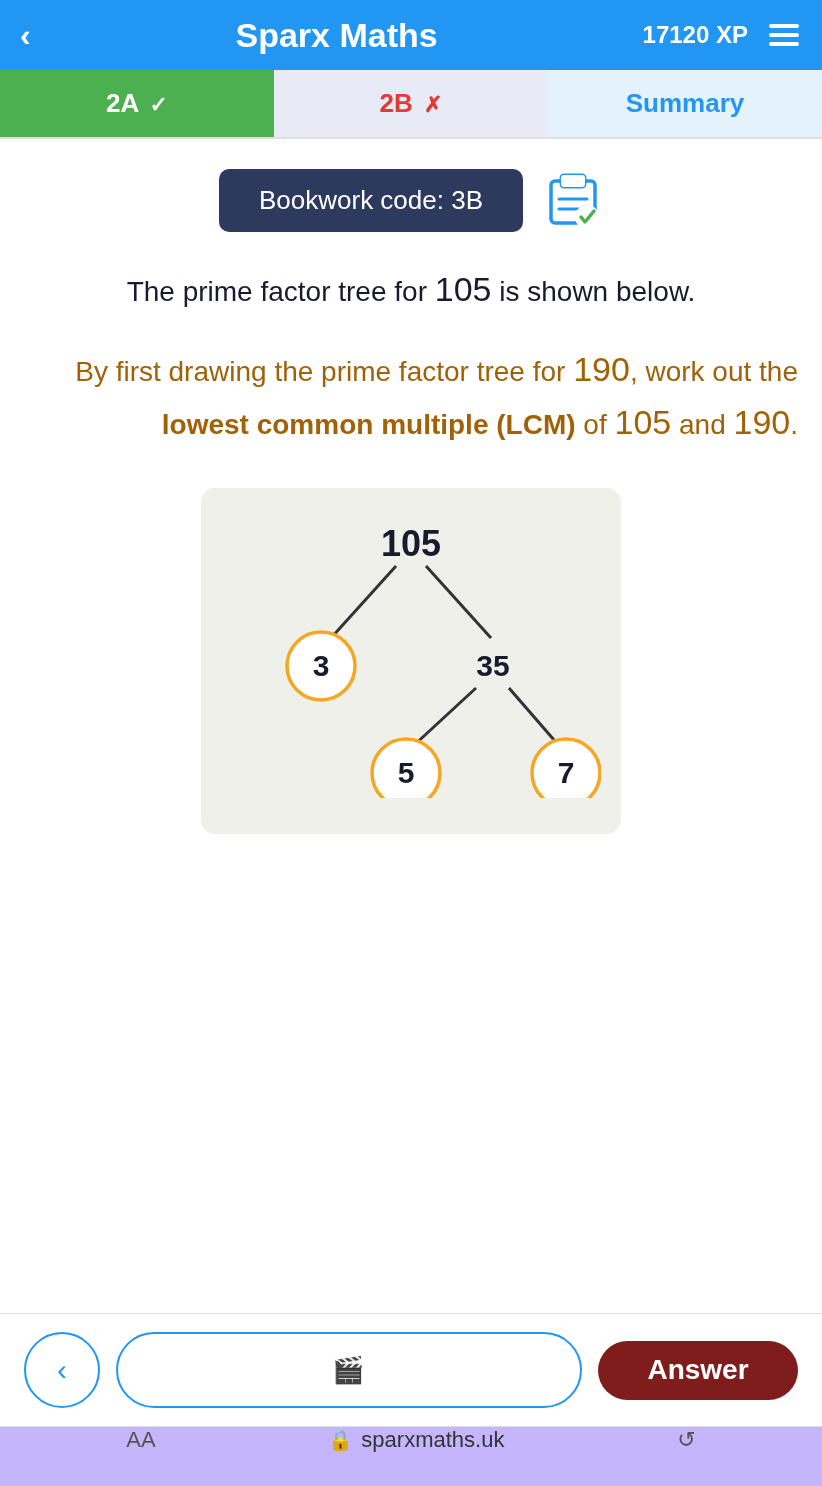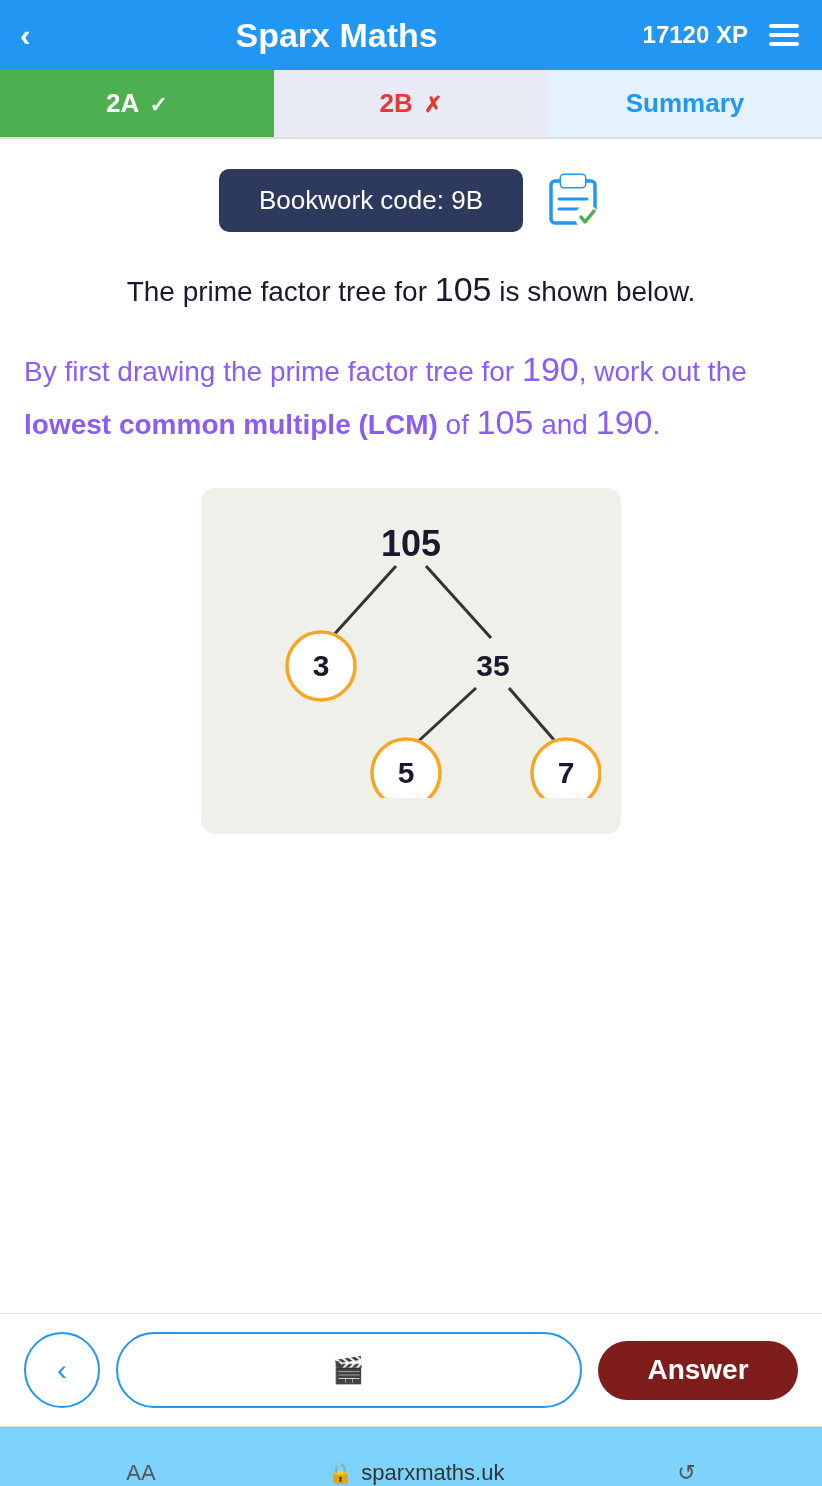--- a/index.html
+++ b/index.html
@@ -141,22 +141,22 @@
       color: #1a1a2e;
       text-align: center;
       line-height: 1.5;
       margin-bottom: 28px;
     }
     .question-text .big-num {
       font-size: 34px;
     }
     .question-text2 {
       font-size: 28px;
-      color: #8b5cf6;
-      text-align: left;
+      color: #a16207;
+      text-align: right;
       line-height: 1.55;
       margin-bottom: 40px;
     }
     .question-text2 .big-num {
       font-size: 34px;
     }
     .bold { font-weight: bold; }
 
     
     .tree-container {
@@ -235,24 +235,24 @@
       font-size: 26px;
     }
 
     
     .browser-bar {
       position: fixed;
       bottom: 0;
       left: 0;
       width: 822px;
       height: 60px;
-      background: #7dd3fc;
+      background: #c4b5fd;
       border-top: 1px solid #e0e0e0;
       display: flex;
-      align-items: flex-end;
+      align-items: flex-start;
       justify-content: space-around;
       padding: 0 40px;
     }
     .browser-bar-text {
       font-size: 22px;
       color: #555;
     }
     .browser-bar-url {
       display: flex;
       align-items: center;
@@ -290,21 +290,21 @@
     <span class="tab-cross"> ✗</span>
   </div>
   <div class="tab tab-summary">
     <span>Summary</span>
   </div>
 </div>
 
 <div class="main">
 
   <div class="bookwork-bar">
-    <div class="bookwork-code">Bookwork code: 9B</div>
+    <div class="bookwork-code">Bookwork code: 3B</div>
 
     <svg class="bookwork-icon" viewBox="0 0 60 60" xmlns="http://www.w3.org/2000/svg">
       <rect x="8" y="10" width="44" height="42" rx="4" fill="none" stroke="#2196f3" stroke-width="3.5"></rect>
       <rect x="18" y="4" width="24" height="12" rx="3" fill="none" stroke="#2196f3" stroke-width="3"></rect>
       <rect x="18" y="4" width="24" height="12" rx="3" fill="white"></rect>
       <line x1="16" y1="28" x2="44" y2="28" stroke="#2196f3" stroke-width="3" stroke-linecap="round"></line>
       <line x1="16" y1="38" x2="36" y2="38" stroke="#2196f3" stroke-width="3" stroke-linecap="round"></line>
 
       <circle cx="44" cy="46" r="12" fill="white"></circle>
       <polyline points="38,46 42,51 51,40" fill="none" stroke="#4caf50" stroke-width="3.5" stroke-linecap="round" stroke-linejoin="round"></polyline>

